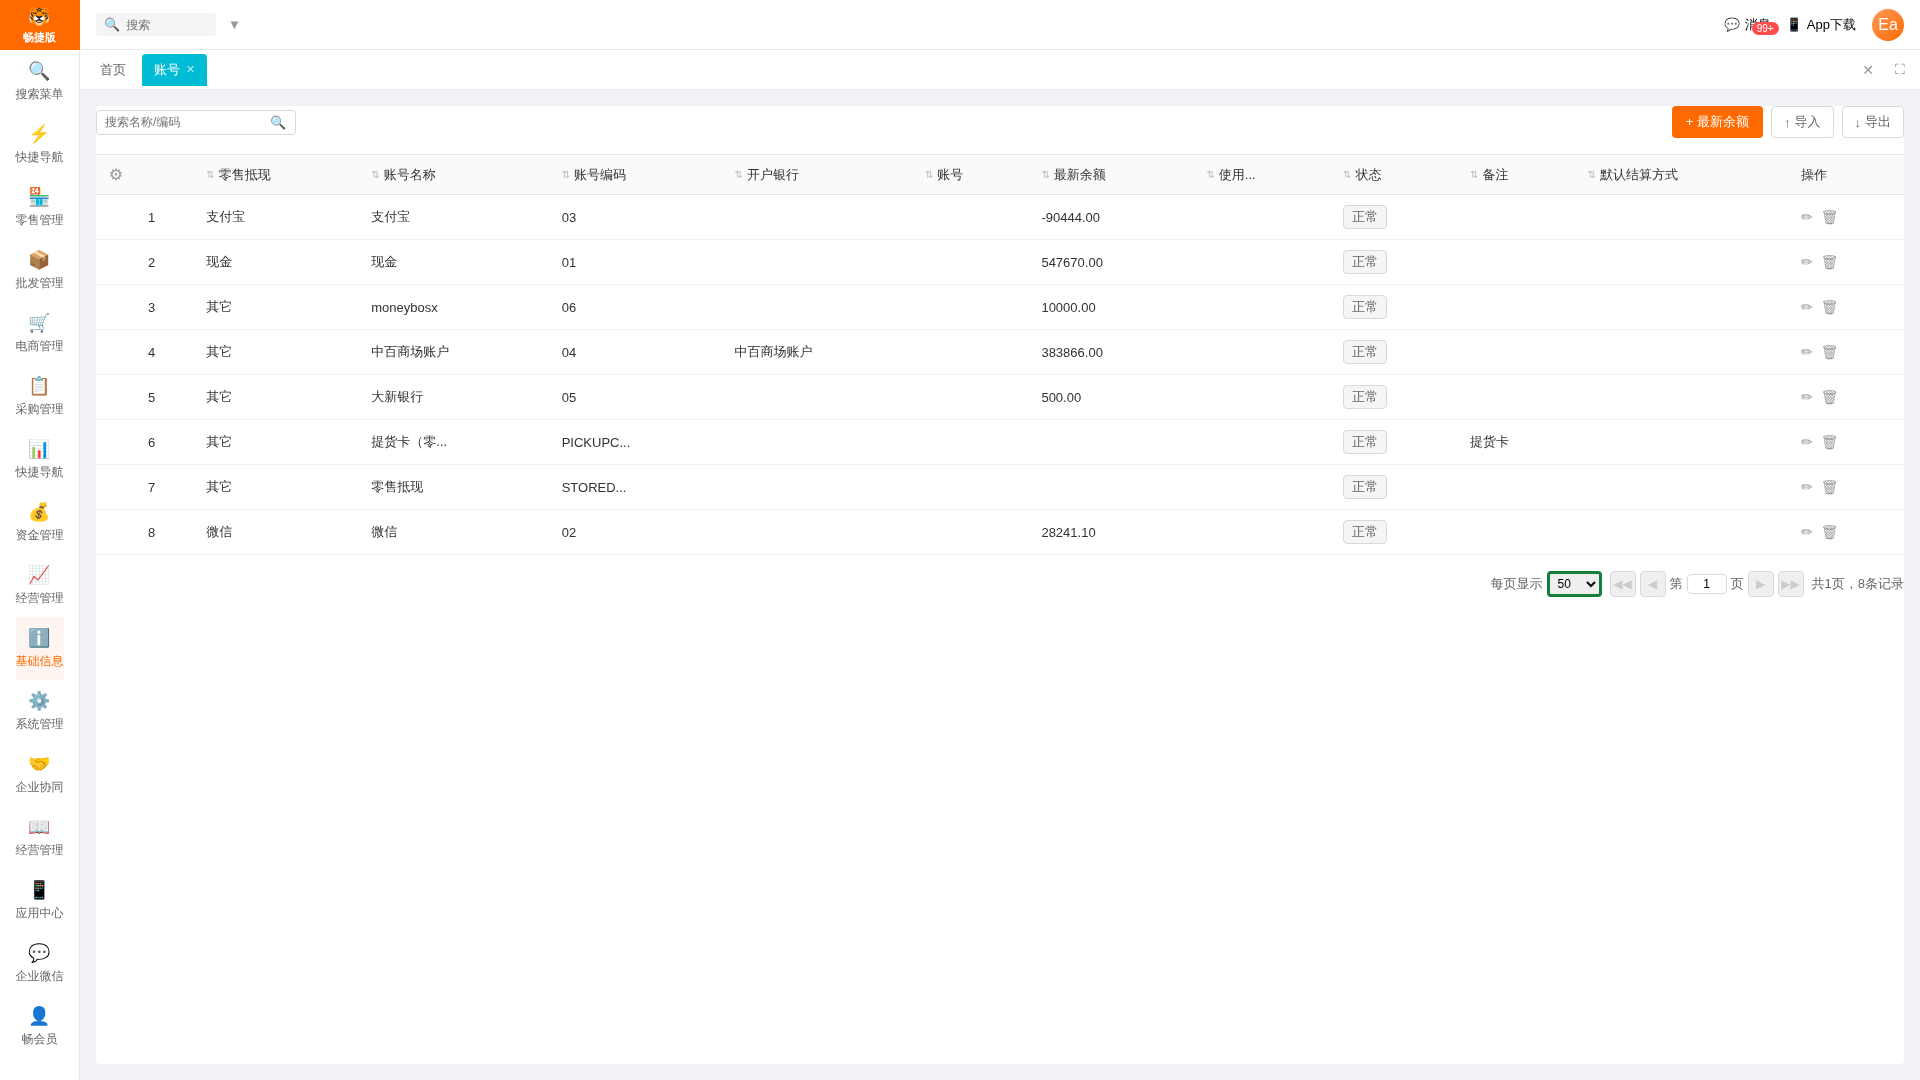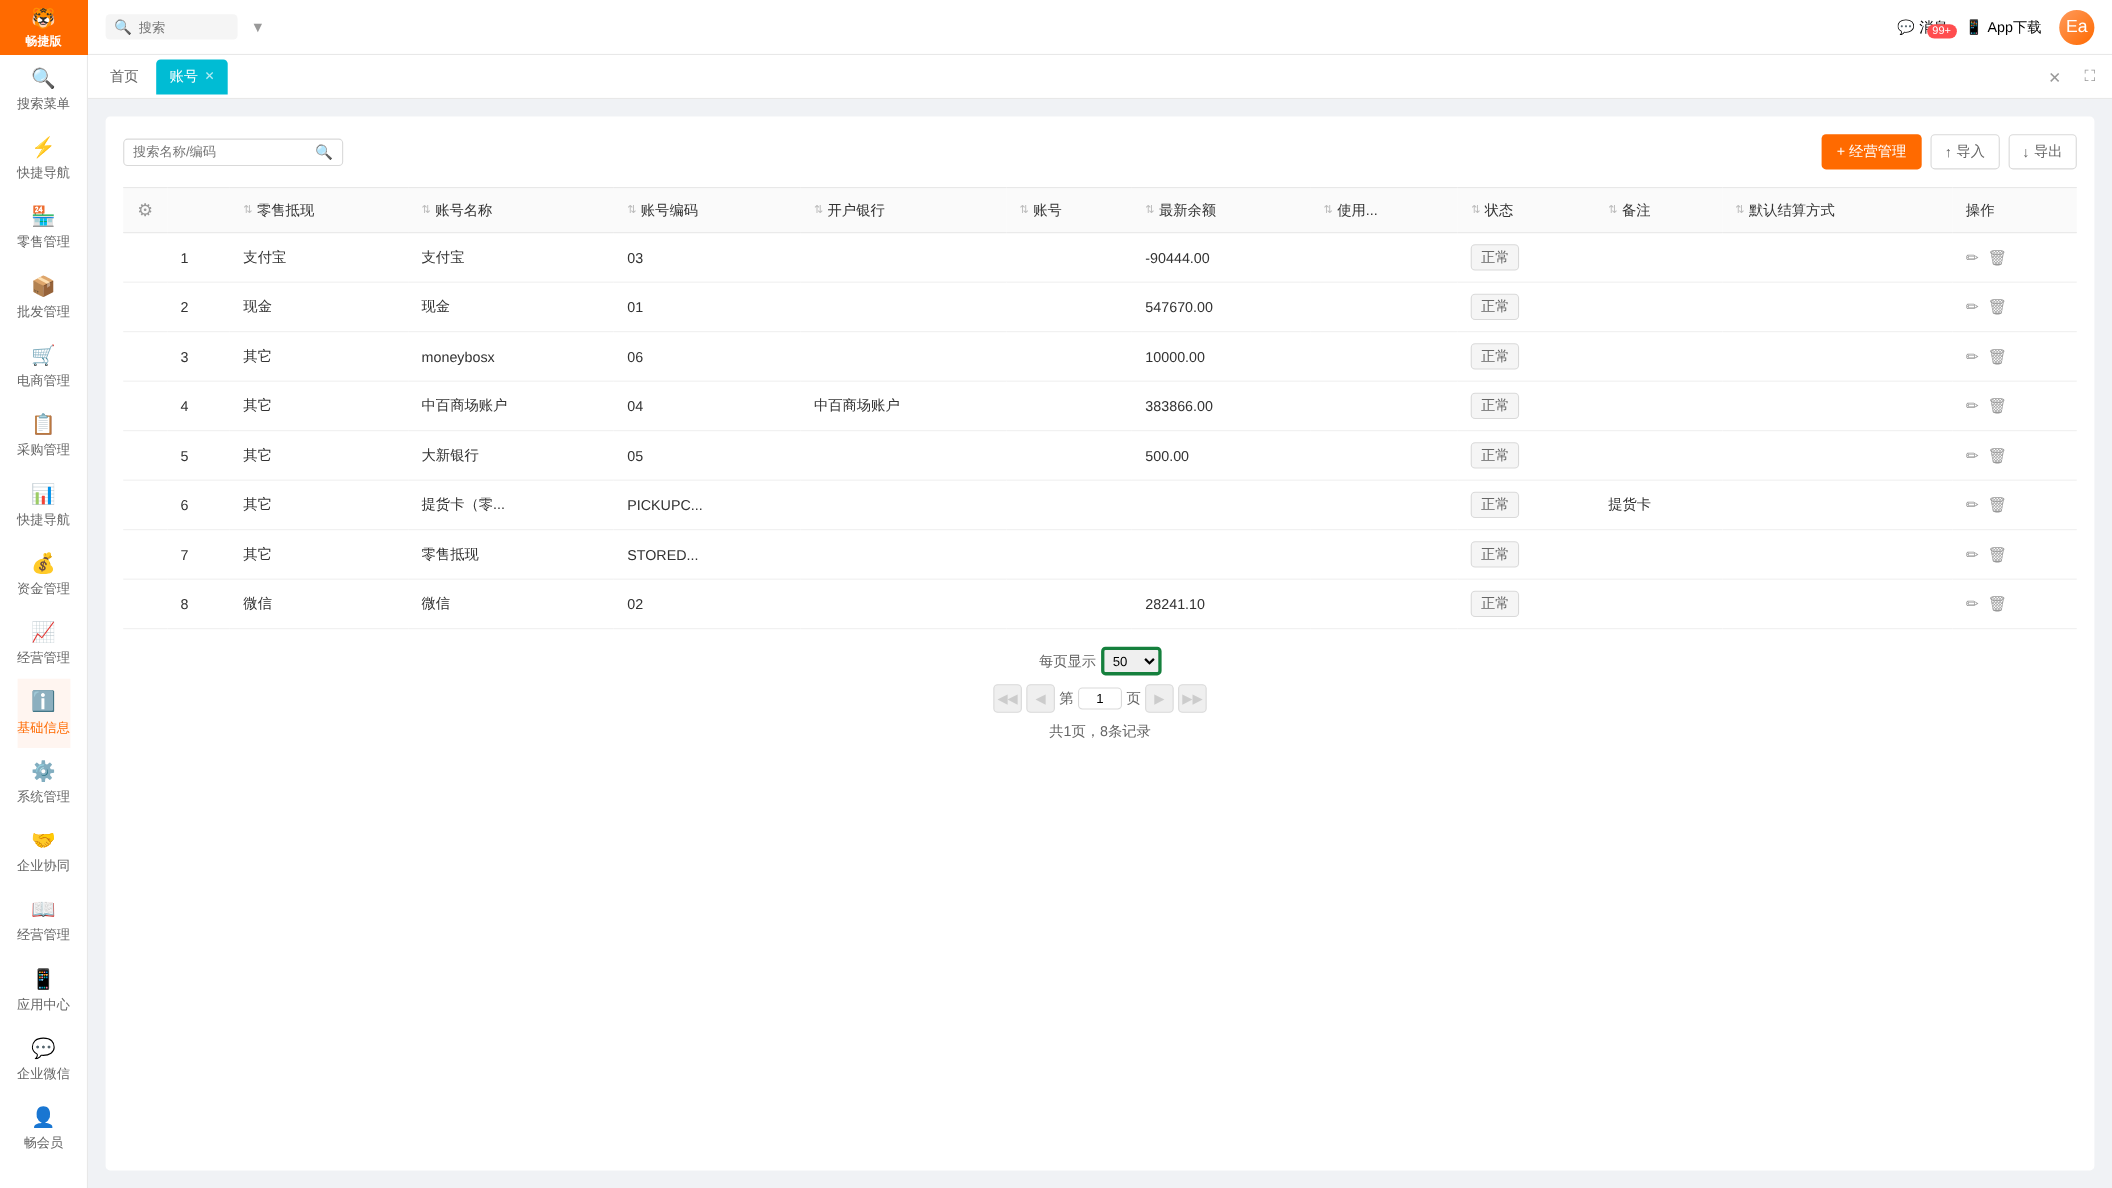--- a/index.html
+++ b/index.html
@@ -178,21 +178,20 @@
     .page-content {
       flex: 1;
       overflow: auto;
       padding: 16px;
       background: #f0f2f5;
     }
 
     .content-card {
       background: #fff;
       border-radius: 4px;
-      padding: 16px;
       min-height: 100%;
     }
 
     
     .toolbar {
       display: flex;
       align-items: center;
       justify-content: space-between;
       margin-bottom: 16px;
     }
@@ -300,21 +299,20 @@
 
     
     .pagination {
       display: flex;
       align-items: center;
       justify-content: flex-end;
       gap: 8px;
       padding-top: 16px;
       font-size: 13px;
       color: #666;
-      flex-direction: column;
     }
     .page-size-select {
       display: flex;
       align-items: center;
       gap: 4px;
     }
     .page-size-select select {
       border: 3px solid #15803d;
       border-radius: 4px;
       padding: 2px 4px;
@@ -471,21 +469,21 @@
 
   <div class="page-content">
     <div class="content-card">
 
       <div class="toolbar">
         <div class="search-box">
           <input type="text" placeholder="搜索名称/编码" style="">
           <span style="color:#999;cursor:pointer;">🔍</span>
         </div>
         <div class="toolbar-right">
-          <button class="btn-primary">+ 经营管理</button>
+          <button class="btn-primary">+ 最新余额</button>
           <button class="btn-default">
             <span>↑</span>
             <span>导入</span>
           </button>
           <button class="btn-default">
             <span>↓</span>
             <span>导出</span>
           </button>
         </div>
       </div>

